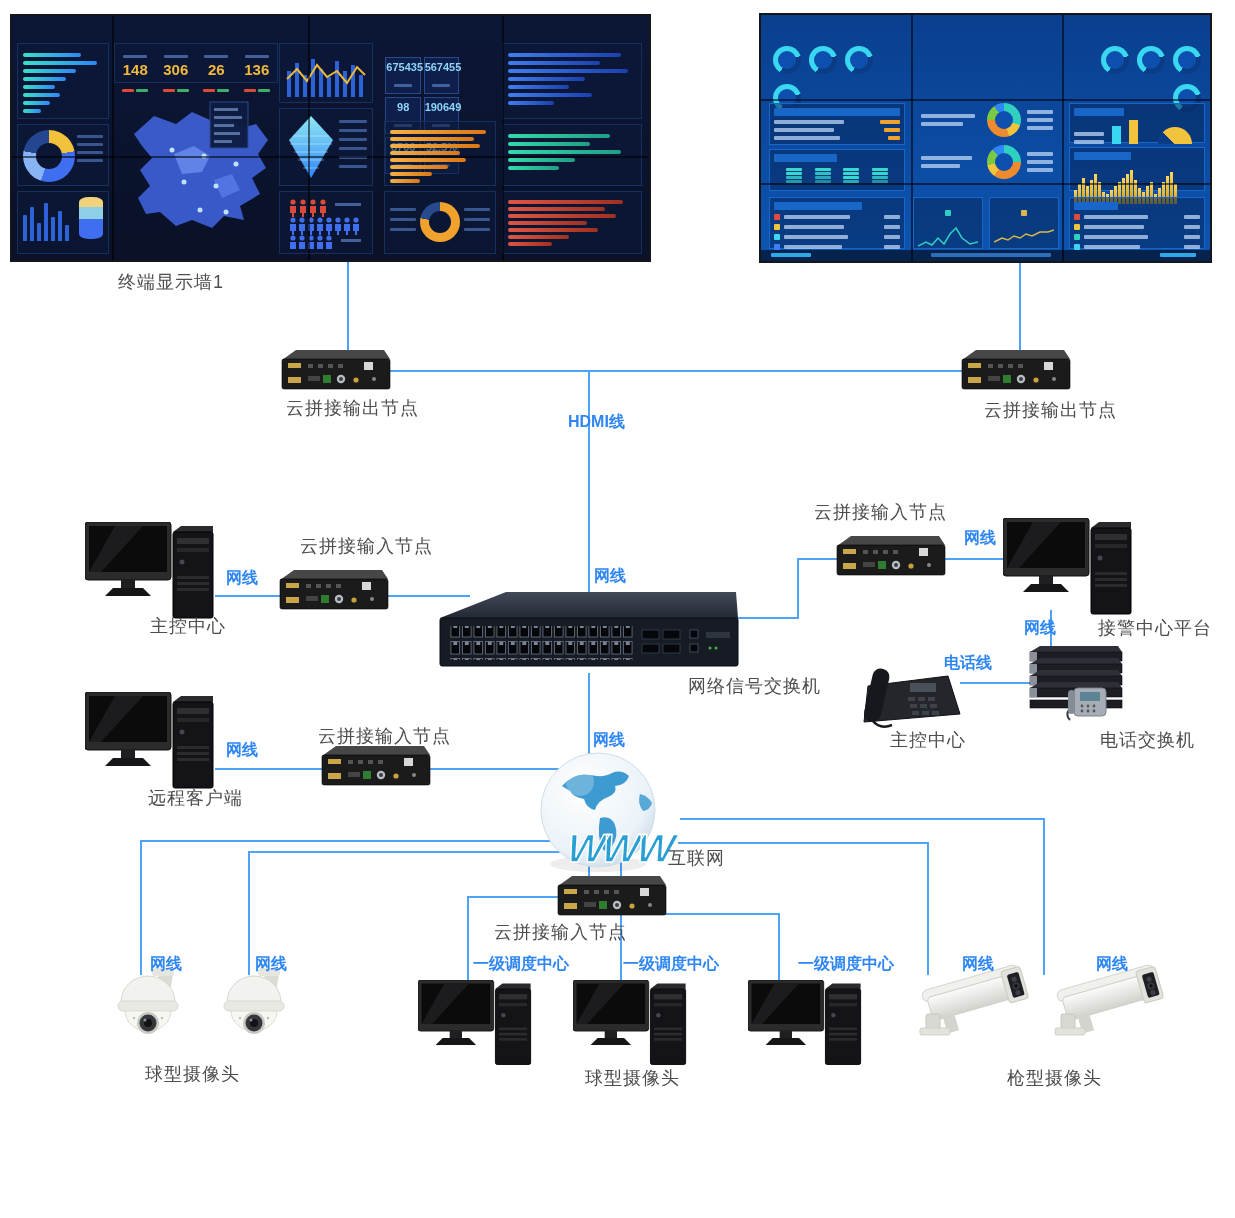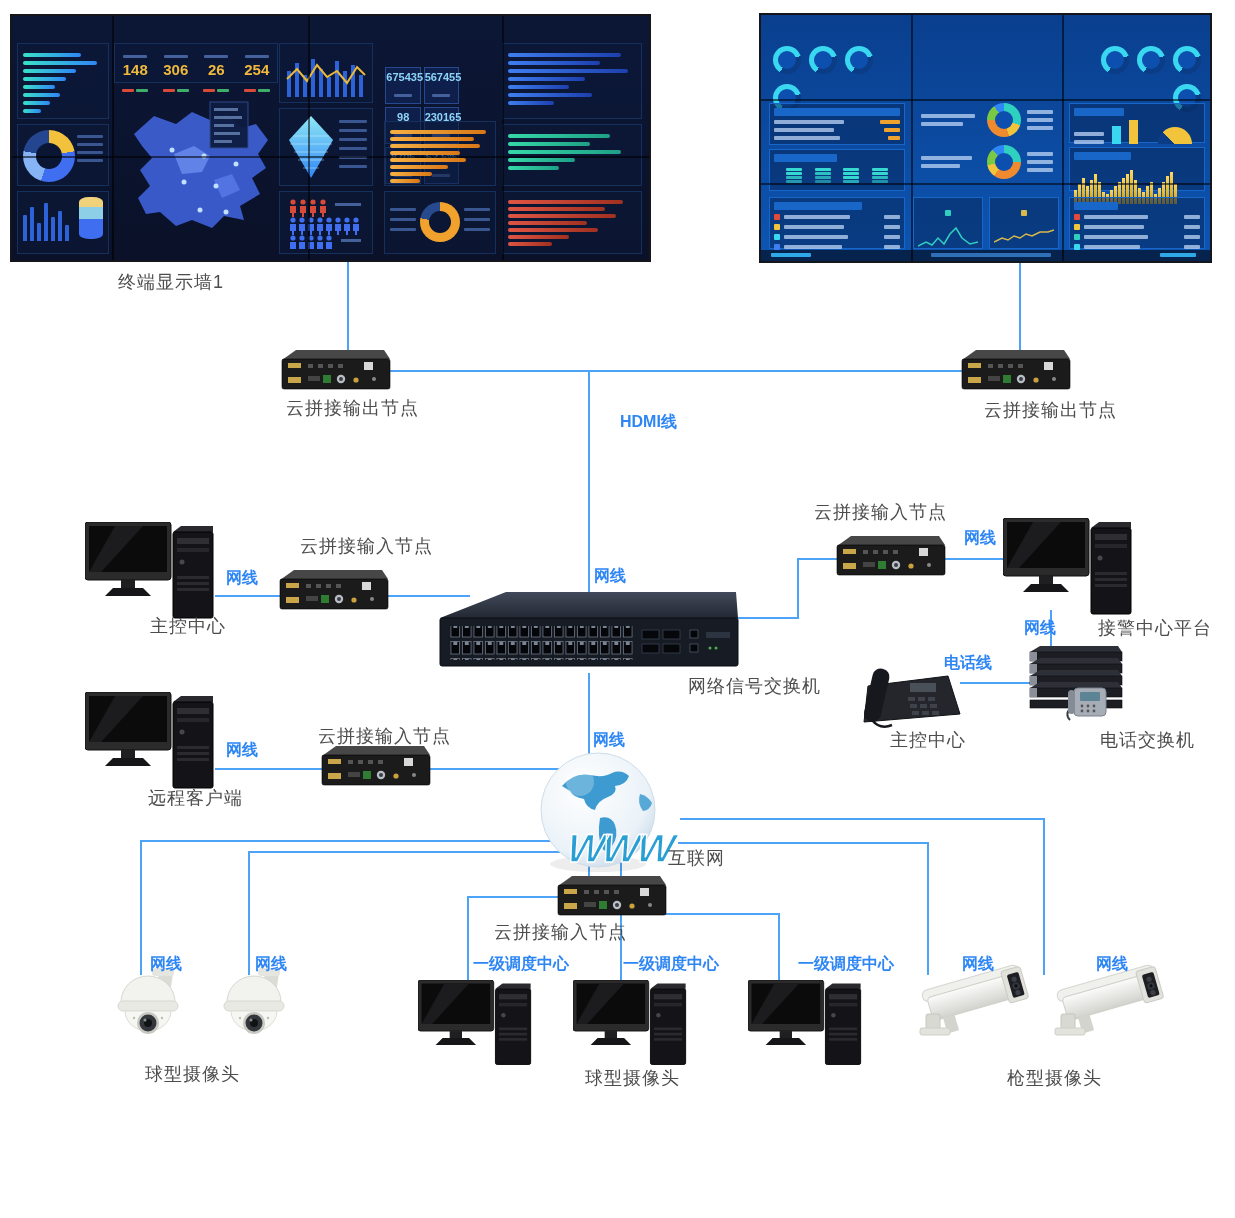--- a/index.html
+++ b/index.html
@@ -314,21 +314,21 @@
       <div class="statcol"><div class="ministub" style="width:24px;margin-top:3px"></div>
         <div class="statval">148</div>
         <span class="delta" style="background:#d84b3a"></span><span class="delta" style="background:#3fae6a"></span></div>
       <div class="statcol"><div class="ministub" style="width:24px;margin-top:3px"></div>
         <div class="statval">306</div>
         <span class="delta" style="background:#d84b3a"></span><span class="delta" style="background:#3fae6a"></span></div>
       <div class="statcol"><div class="ministub" style="width:24px;margin-top:3px"></div>
         <div class="statval">26</div>
         <span class="delta" style="background:#d84b3a"></span><span class="delta" style="background:#3fae6a"></span></div>
       <div class="statcol"><div class="ministub" style="width:24px;margin-top:3px"></div>
-        <div class="statval">254</div>
+        <div class="statval">136</div>
         <span class="delta" style="background:#d84b3a"></span><span class="delta" style="background:#3fae6a"></span></div>
     </div>
     <svg style="position:absolute;left:102px;top:78px" width="165" height="162">
       <path d="M20,40 L40,22 L62,30 L78,18 L96,26 L112,20 L128,34 L142,30 L154,46 L144,60 L152,74 L138,84 L146,100 L126,112 L130,126 L110,122 L98,134 L78,126 L62,132 L46,118 L32,120 L24,104 L36,92 L26,76 L38,64 L28,52 Z" fill="#3f62d9" opacity="0.9"></path>
       <path d="M60,60 L80,52 L96,62 L88,78 L68,80 Z" fill="#6c8df0" opacity="0.8"></path>
       <path d="M100,86 L118,80 L126,96 L108,104 Z" fill="#5577e4" opacity="0.9"></path>
       <g fill="#bfe0ff">
         <circle cx="58" cy="56" r="2.5"></circle>
           <circle cx="90" cy="62" r="2.5"></circle>
           <circle cx="70" cy="88" r="2.5"></circle>
@@ -405,25 +405,25 @@
           <use href="#sym-person" x="8" y="48"></use>
             <use href="#sym-person" x="17" y="48"></use>
             <use href="#sym-person" x="26" y="48"></use>
             <use href="#sym-person" x="35" y="48"></use>
             <use href="#sym-person" x="44" y="48"></use>
         </g>
         <rect x="56" y="42" width="20" height="3" fill="#45619c"></rect>
       </svg>
     </div>
 
-    <div style="position:absolute;left:372px;top:50px;width:112px;height:66px">
+    <div style="position:absolute;left:372px;top:40px;width:112px;height:66px">
       <div class="kpibox"><div class="kpival">675435</div><div class="ministub" style="width:18px"></div></div>
       <div class="kpibox"><div class="kpival">567455</div><div class="ministub" style="width:18px"></div></div>
       <div class="kpibox"><div class="kpival">98</div><div class="ministub" style="width:18px"></div></div>
-      <div class="kpibox"><div class="kpival">230165</div><div class="ministub" style="width:18px"></div></div>
+      <div class="kpibox"><div class="kpival">190649</div><div class="ministub" style="width:18px"></div></div>
       <div class="kpibox"><div class="kpival">8706</div><div class="ministub" style="width:18px"></div></div>
       <div class="kpibox"><div class="kpival">52.5%</div><div class="ministub" style="width:18px"></div></div>
     </div>
     <div class="lw-panel" style="left:372px;top:105px;width:112px;height:65px">
       <div class="obar" style="width:96%"></div>
         <div class="obar" style="width:84%"></div>
         <div class="obar" style="width:90%"></div>
       <div class="obar" style="width:70%"></div>
         <div class="obar" style="width:76%"></div>
         <div class="obar" style="width:58%"></div>
@@ -737,21 +737,21 @@
   <div class="cap" style="left:585px;top:1066px">球型摄像头</div>
 
   <svg class="dev" style="left:918px;top:962px" width="122" height="78">
       <use href="#sym-bullet"></use>
     </svg>
   <svg class="dev" style="left:1053px;top:962px" width="122" height="78">
       <use href="#sym-bullet"></use>
     </svg>
   <div class="cap" style="left:1007px;top:1066px">枪型摄像头</div>
 
-  <div class="blbl" style="left:620px;top:412px">HDMI线</div>
+  <div class="blbl" style="left:568px;top:412px">HDMI线</div>
   <div class="blbl" style="left:594px;top:566px">网线</div>
   <div class="blbl" style="left:226px;top:568px">网线</div>
   <div class="blbl" style="left:226px;top:740px">网线</div>
   <div class="blbl" style="left:964px;top:528px">网线</div>
   <div class="blbl" style="left:1024px;top:618px">网线</div>
   <div class="blbl" style="left:944px;top:653px">电话线</div>
   <div class="blbl" style="left:593px;top:730px">网线</div>
   <div class="blbl" style="left:150px;top:954px">网线</div>
   <div class="blbl" style="left:255px;top:954px">网线</div>
   <div class="blbl" style="left:962px;top:954px">网线</div>

